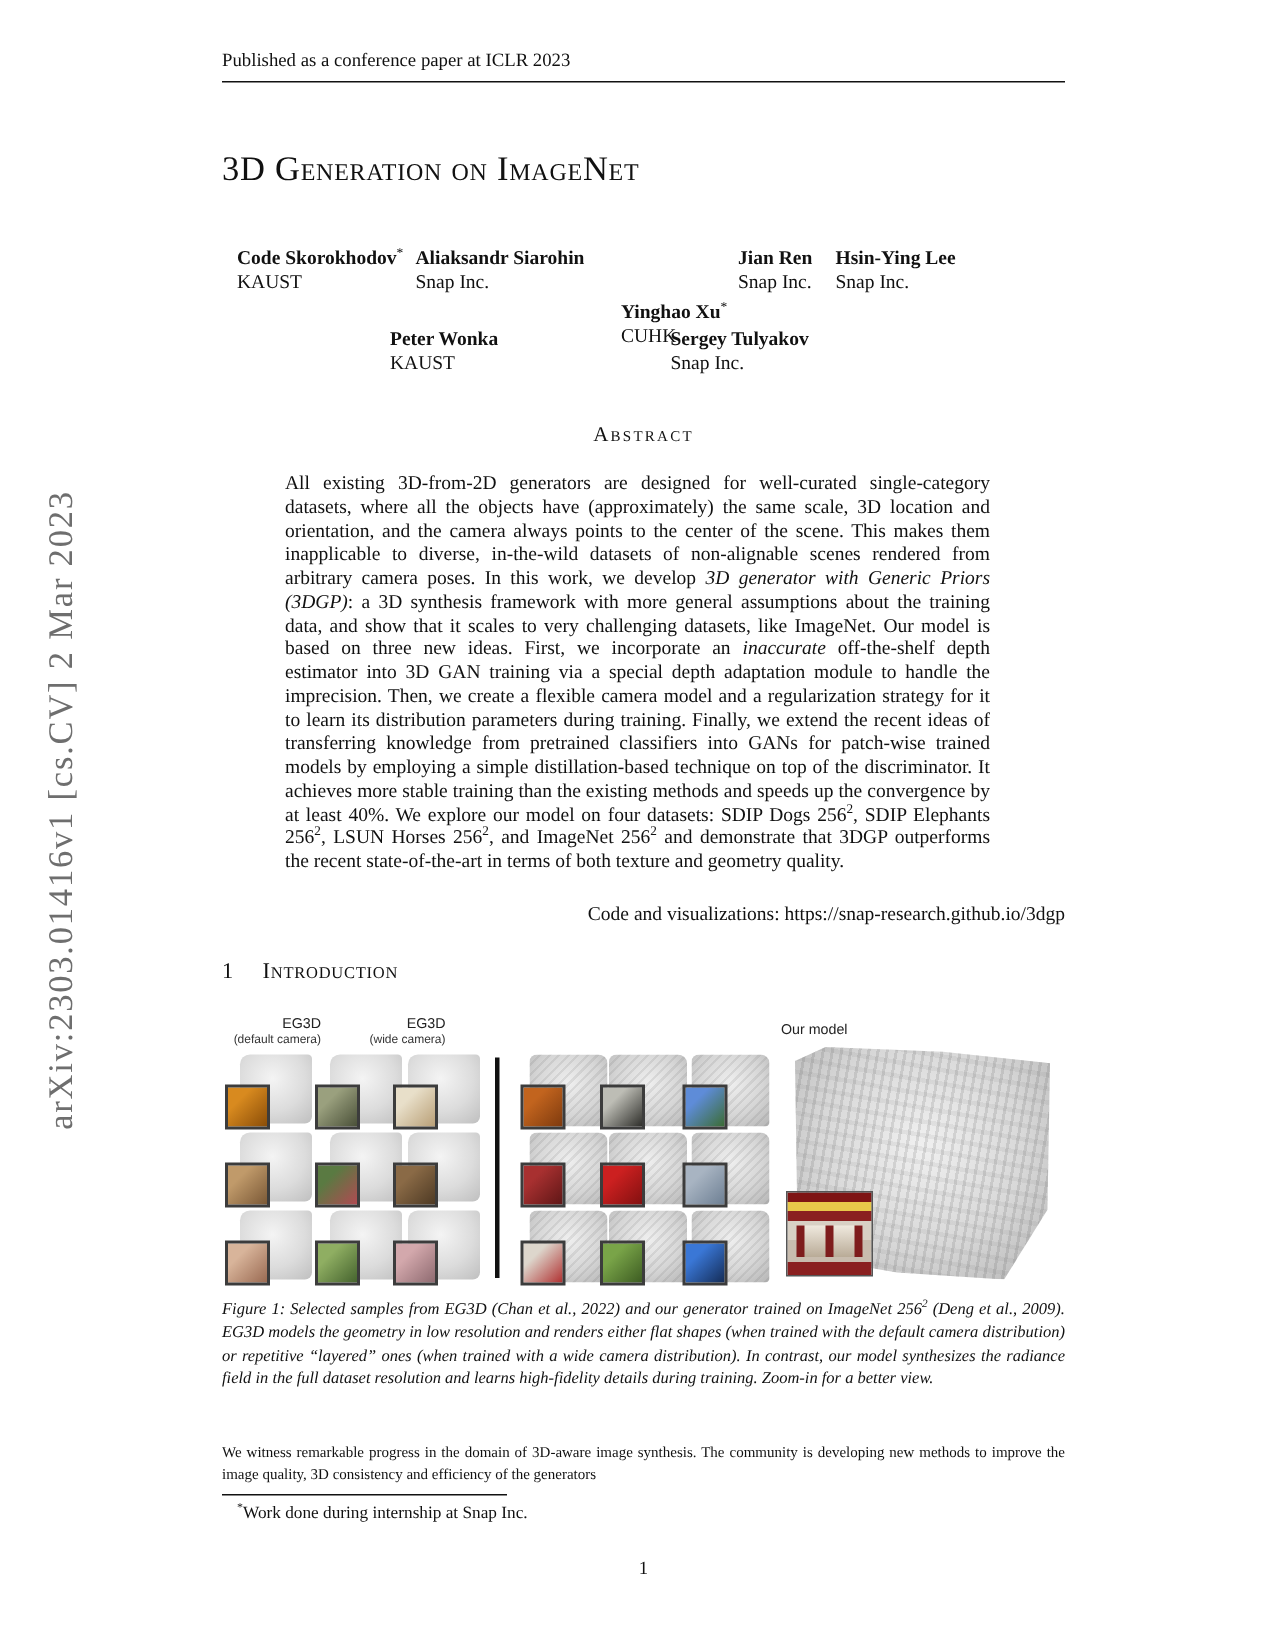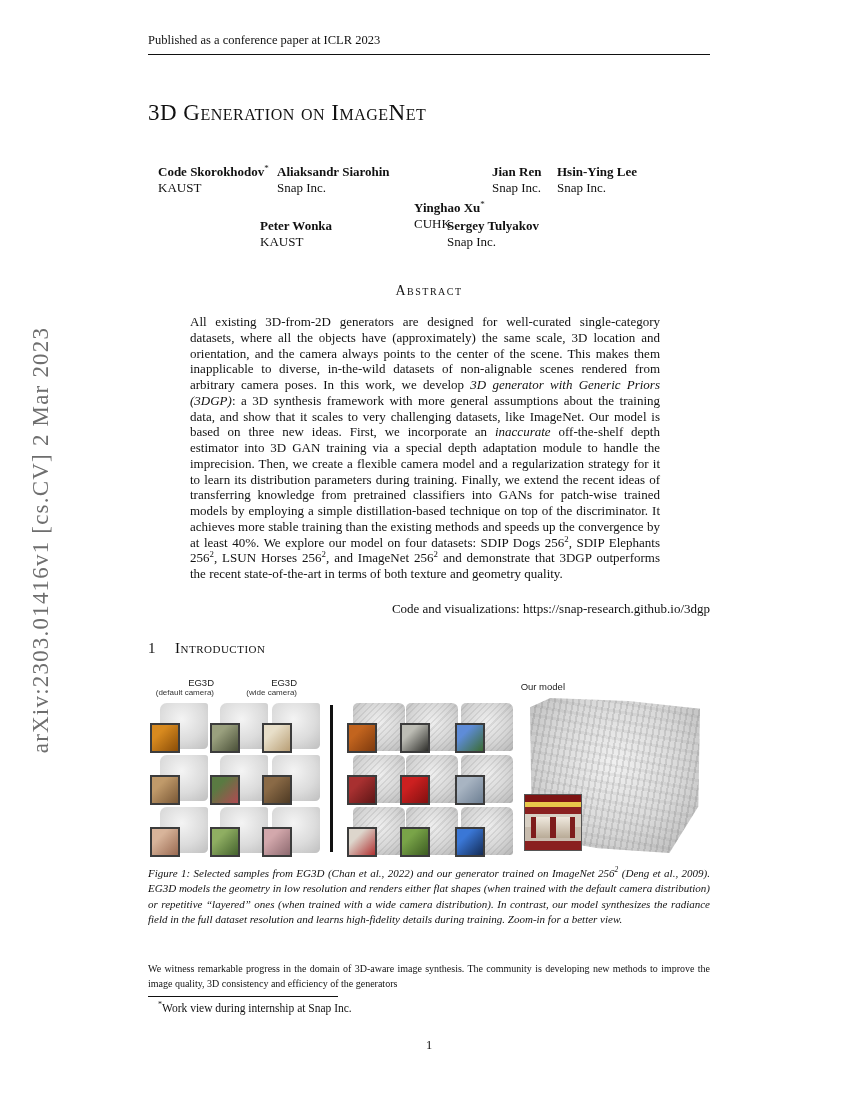--- a/index.html
+++ b/index.html
@@ -296,17 +296,17 @@
     <div class="big-inset">
         <span class="shelf"></span>
       </div>
   </div>
 
   <div class="caption"><span>Figure 1: Selected samples from EG3D (Chan et al., 2022) and our generator trained on ImageNet 256</span><sup>2</sup><span> (Deng et al., 2009). EG3D models the geometry in low resolution and renders either flat shapes (when trained with the default camera distribution) or repetitive “layered” ones (when trained with a wide camera distribution). In contrast, our model synthesizes the radiance field in the full dataset resolution and learns high-fidelity details during training. Zoom-in for a better view.</span></div>
 
   <div class="body-par">We witness remarkable progress in the domain of 3D-aware image synthesis. The community is developing new methods to improve the image quality, 3D consistency and efficiency of the generators</div>
 
   <div class="foot-rule"></div>
-  <div class="footnote"><sup>*</sup><span>Work view during internship at Snap Inc.</span></div>
+  <div class="footnote"><sup>*</sup><span>Work done during internship at Snap Inc.</span></div>
 
   <div class="pagenum">1</div>
 
 </div>
 
 </body></html>

